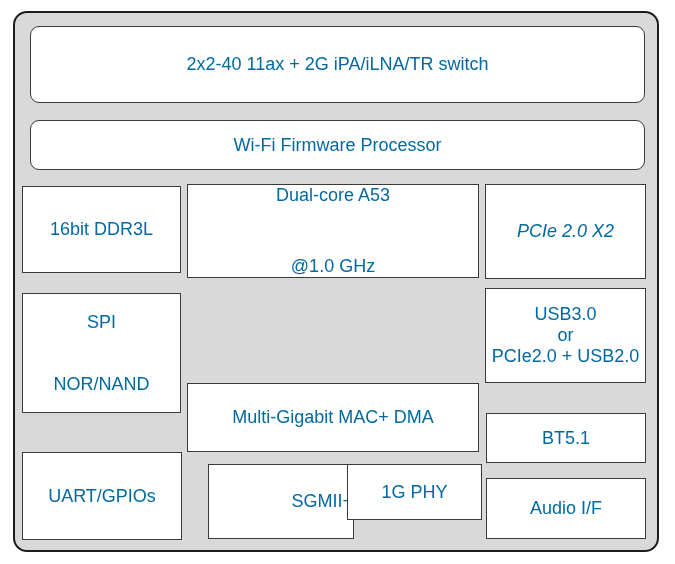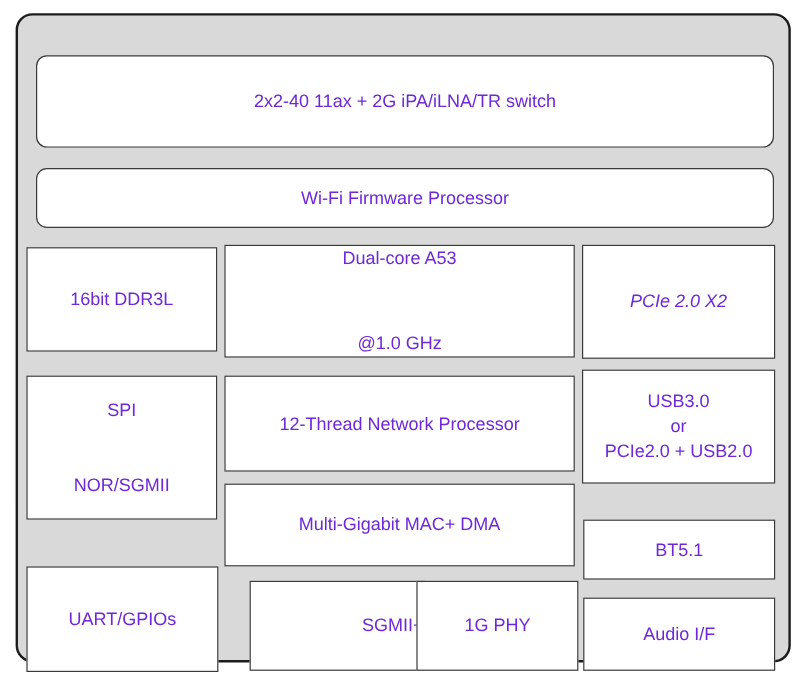--- a/index.html
+++ b/index.html
@@ -24,48 +24,47 @@
     box-sizing: border-box;
     background: #d9d9d9;
     border: 2px solid #1c1c1c;
     border-radius: 14px;
   }
   .blk {
     position: absolute;
     box-sizing: border-box;
     background: #ffffff;
     border: 1.5px solid #3a3a3a;
-    color: #6d28d9;
-    font-size: 15px;
+    color: #0369a1;
+    font-size: 18px;
     line-height: 21px;
     display: flex;
     flex-direction: column;
     align-items: center;
     justify-content: center;
     text-align: center;
     white-space: nowrap;
-    margin-top: 20px;
   }
   .blk.rounded {
     border-radius: 9px;
   }
   
   #b-rf    { left: 30px;  top: 26px;  width: 615px; height: 77px; }
   #b-wifi  { left: 30px;  top: 120px; width: 615px; height: 50px; }
   #b-ddr   { left: 22px;  top: 186px; width: 159px; height: 87px; }
   #b-cpu   { left: 187px; top: 184px; width: 292px; height: 94px; justify-content: space-between; }
   #b-pcie  { left: 485px; top: 184px; width: 161px; height: 95px; font-style: italic; }
   #b-spi   { left: 22px;  top: 293px; width: 159px; height: 120px; gap: 41px; }
   #b-npu   { left: 187px; top: 293px; width: 292px; height: 80px; }
   #b-usb   { left: 485px; top: 288px; width: 161px; height: 95px; text-align: center; }
   #b-mac   { left: 187px; top: 383px; width: 292px; height: 69px; text-align: right; }
   #b-bt    { left: 486px; top: 413px; width: 160px; height: 50px; }
   #b-uart  { left: 22px;  top: 452px; width: 160px; height: 88px; }
   #b-sgmii { left: 208px; top: 464px; width: 146px; height: 75px; align-items: flex-end; }
-  #b-phy   { left: 347px; top: 464px; width: 135px; height: 75px; }
+  #b-phy   { left: 347px; top: 464px; width: 135px; height: 56px; }
   #b-audio { left: 486px; top: 478px; width: 160px; height: 61px; }
   .line { display: block; }
 </style>
 </head>
 <body>
 
 <div class="canvas">
 
   <div class="panel"></div>
 
@@ -85,26 +84,23 @@
     <span class="line">Dual-core A53</span>
     <span class="line">@1.0 GHz</span>
   </div>
 
   <div class="blk" id="b-pcie">
     <span class="line">PCIe 2.0 X2</span>
   </div>
 
   <div class="blk" id="b-spi">
     <span class="line">SPI</span>
-    <span class="line">NOR/SGMII</span>
+    <span class="line">NOR/NAND</span>
   </div>
 
-  <div class="blk" id="b-npu">
-    <span class="line">12-Thread Network Processor</span>
-  </div>
 
   <div class="blk" id="b-usb">
     <span class="line">USB3.0</span>
     <span class="line">or</span>
     <span class="line">PCIe2.0 + USB2.0</span>
   </div>
 
   <div class="blk" id="b-mac">
     <span class="line">Multi-Gigabit MAC+ DMA</span>
   </div>

